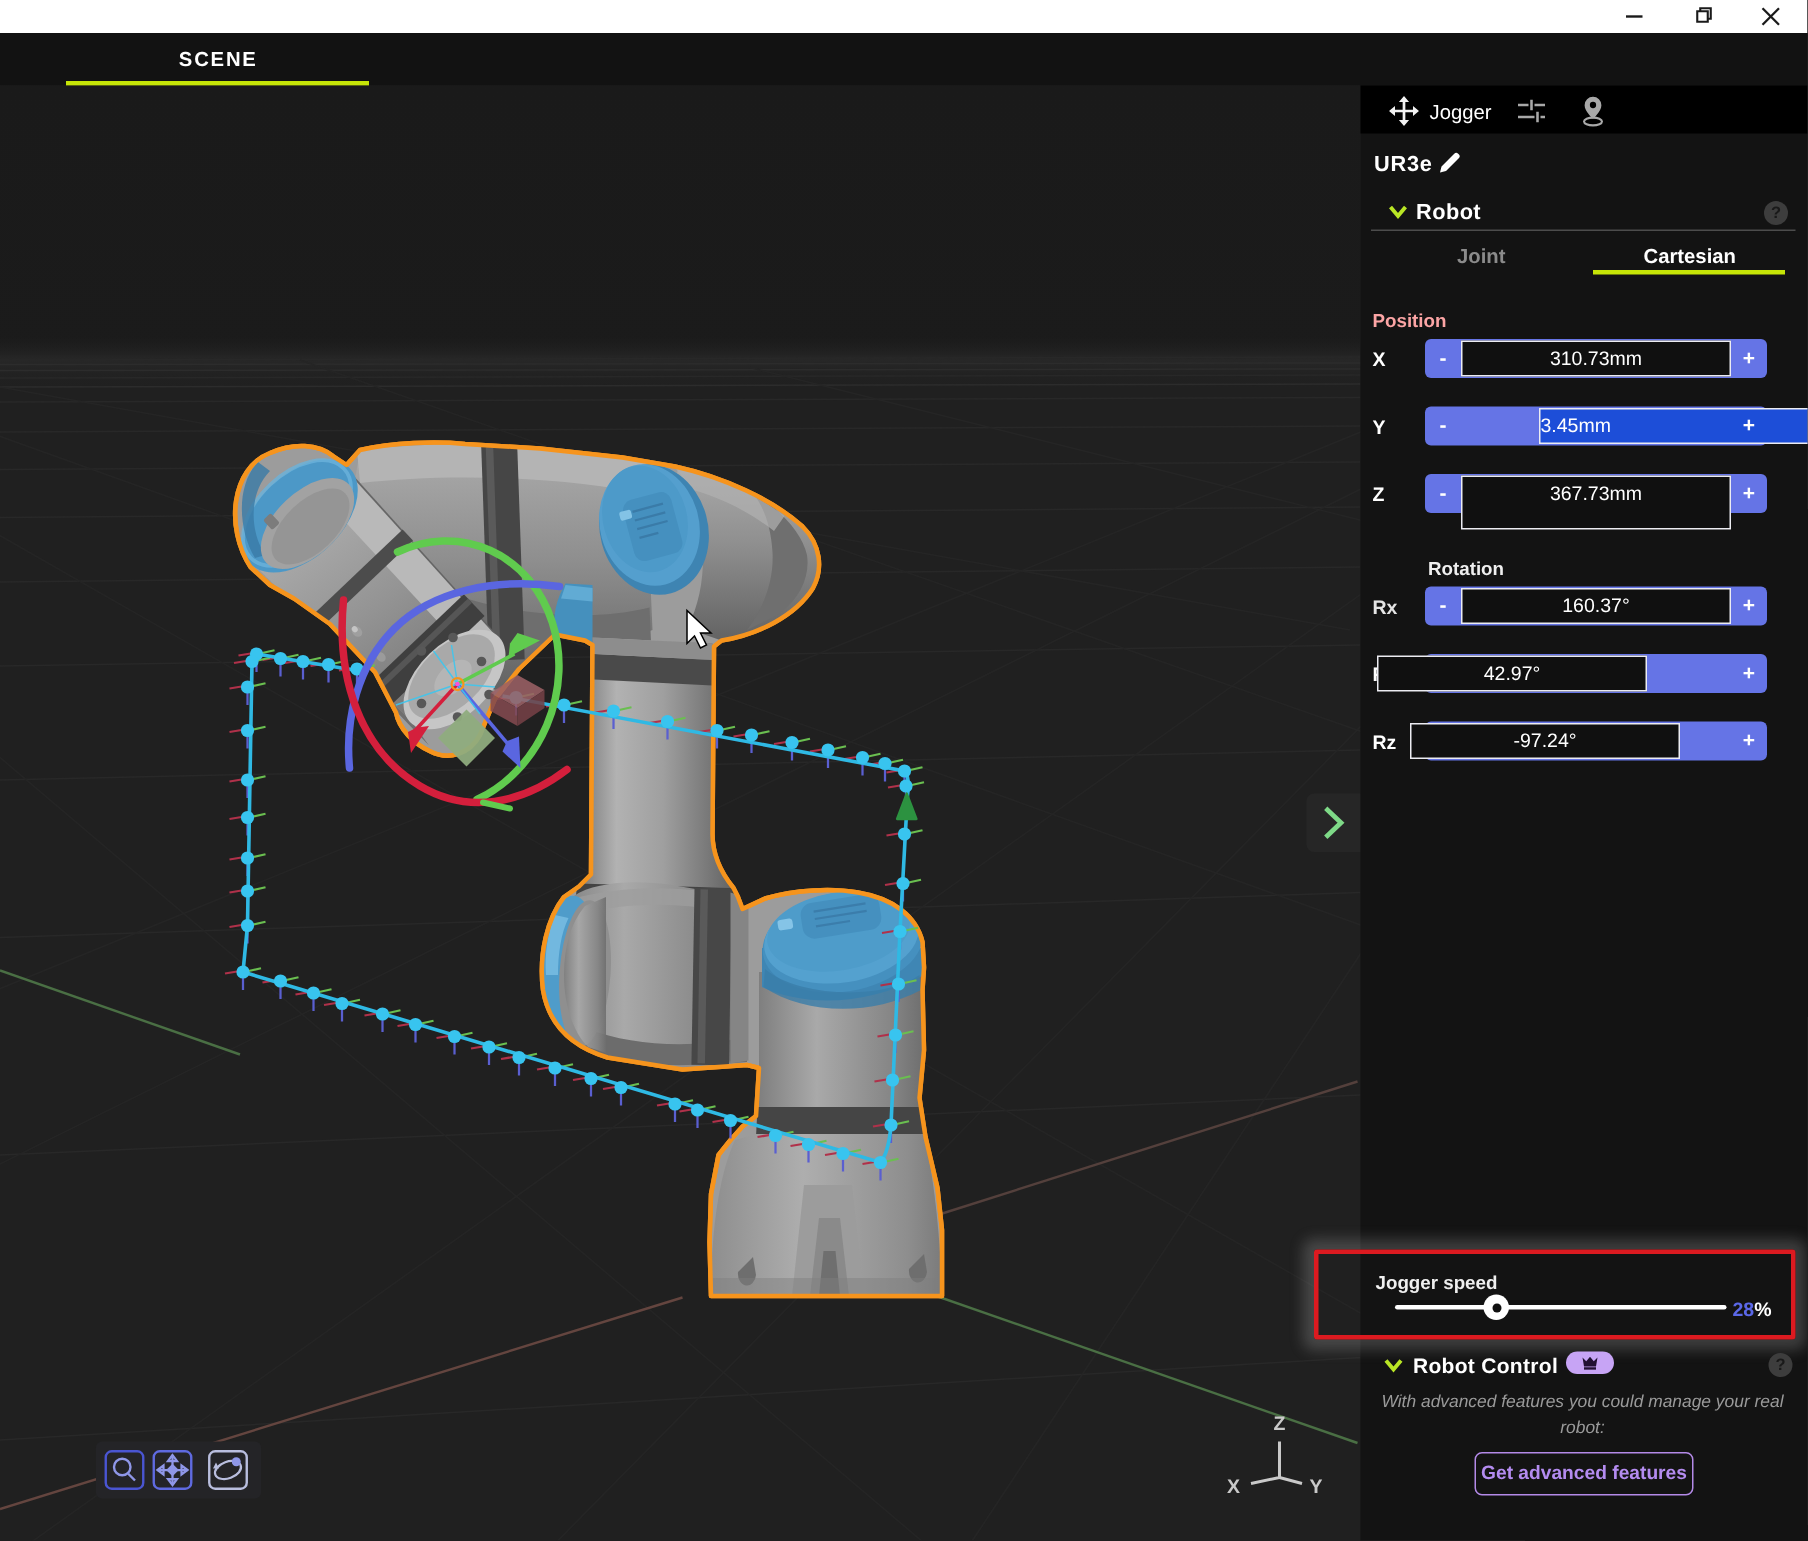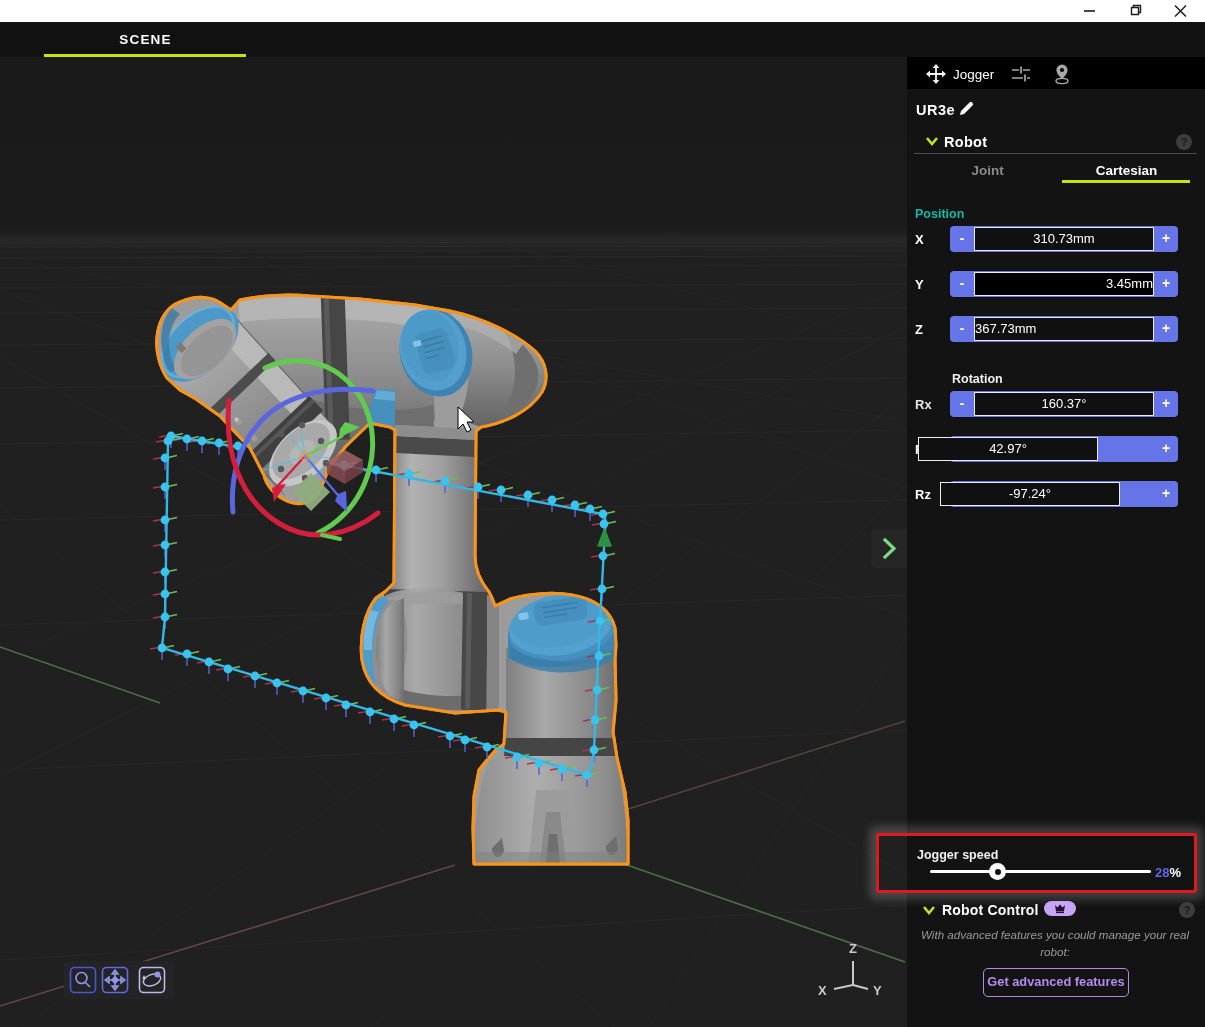--- a/index.html
+++ b/index.html
@@ -587,36 +587,36 @@
   <path d="M2 3 L7 9 L12 3" fill="none" stroke="#b9e625" stroke-width="2.6"></path>
 </svg>
 <div class="abs" style="left:944px;top:134px;color:#fff;font-size:14.5px;font-weight:bold;letter-spacing:0.3px;">Robot</div>
 <div class="abs" style="left:1176px;top:134px;width:16px;height:16px;border-radius:50%;background:#3d3d3d;color:#191919;font-weight:bold;font-size:11px;text-align:center;line-height:16px;">?</div>
 <div class="abs" style="left:914px;top:153px;width:283px;height:1px;background:#4c4c4c;"></div>
 
 <div class="abs" style="left:923px;top:163px;width:129px;text-align:center;color:#8b8b8b;font-size:13.5px;font-weight:bold;">Joint</div>
 <div class="abs" style="left:1062px;top:163px;width:129px;text-align:center;color:#fff;font-size:13.5px;font-weight:bold;">Cartesian</div>
 <div class="abs" style="left:1062px;top:180px;width:128px;height:3px;background:#c6e507;"></div>
 
-<div class="abs" style="left:915px;top:207px;color:#14b8a6;font-size:12.5px;font-weight:bold;">Position</div>
+<div class="abs" style="left:915px;top:207px;color:#fca5a5;font-size:12.5px;font-weight:bold;">Position</div>
 
 <div class="abs" style="left:915px;top:232px;color:#fff;font-size:13px;font-weight:bold;">X</div>
 <div class="abs" style="left:950px;top:226px;width:228px;height:26px;background:#6574e6;border-radius:4px;"></div>
 <div class="abs" style="left:950px;top:226px;width:24px;height:26px;color:#fff;text-align:center;line-height:25px;font-weight:bold;font-size:14px;">-</div>
 <div class="abs" style="left:974px;top:227px;width:180px;height:24px;background:#101010;border:1px solid #ececf2;box-sizing:border-box;color:#fff;font-size:13px;text-align:center;line-height:21px;">310.73mm</div>
 <div class="abs" style="left:1154px;top:226px;width:24px;height:26px;color:#fff;text-align:center;line-height:25px;font-weight:bold;font-size:14px;">+</div>
 <div class="abs" style="left:915px;top:277px;color:#fff;font-size:13px;font-weight:bold;">Y</div>
 <div class="abs" style="left:950px;top:271px;width:228px;height:26px;background:#6574e6;border-radius:4px;"></div>
 <div class="abs" style="left:950px;top:271px;width:24px;height:26px;color:#fff;text-align:center;line-height:25px;font-weight:bold;font-size:14px;">-</div>
-<div class="abs" style="left:974px;top:272px;width:180px;height:24px;background:#000000;border:1px solid #ececf2;box-sizing:border-box;color:#fff;font-size:13px;text-align:right;line-height:21px;">3.45mm</div>
+<div class="abs" style="left:1026px;top:272px;width:180px;height:24px;background:#1d4ed8;border:1px solid #ececf2;box-sizing:border-box;color:#fff;font-size:13px;text-align:left;line-height:21px;">3.45mm</div>
 <div class="abs" style="left:1154px;top:271px;width:24px;height:26px;color:#fff;text-align:center;line-height:25px;font-weight:bold;font-size:14px;">+</div>
 <div class="abs" style="left:915px;top:322px;color:#fff;font-size:13px;font-weight:bold;">Z</div>
 <div class="abs" style="left:950px;top:316px;width:228px;height:26px;background:#6574e6;border-radius:4px;"></div>
 <div class="abs" style="left:950px;top:316px;width:24px;height:26px;color:#fff;text-align:center;line-height:25px;font-weight:bold;font-size:14px;">-</div>
-<div class="abs" style="left:974px;top:317px;width:180px;height:24px;background:#101010;border:1px solid #ececf2;box-sizing:border-box;color:#fff;font-size:13px;line-height:21px;">367.73mm</div>
+<div class="abs" style="left:974px;top:317px;width:180px;height:36px;background:#101010;border:1px solid #ececf2;box-sizing:border-box;color:#fff;font-size:13px;text-align:center;line-height:21px;">367.73mm</div>
 <div class="abs" style="left:1154px;top:316px;width:24px;height:26px;color:#fff;text-align:center;line-height:25px;font-weight:bold;font-size:14px;">+</div>
 <div class="abs" style="left:915px;top:397px;color:#e5e5e5;font-size:13px;font-weight:bold;">Rx</div>
 <div class="abs" style="left:950px;top:391px;width:228px;height:26px;background:#6574e6;border-radius:4px;"></div>
 <div class="abs" style="left:950px;top:391px;width:24px;height:26px;color:#fff;text-align:center;line-height:25px;font-weight:bold;font-size:14px;">-</div>
 <div class="abs" style="left:974px;top:392px;width:180px;height:24px;background:#101010;border:1px solid #ececf2;box-sizing:border-box;color:#fff;font-size:13px;text-align:center;line-height:21px;">160.37°</div>
 <div class="abs" style="left:1154px;top:391px;width:24px;height:26px;color:#fff;text-align:center;line-height:25px;font-weight:bold;font-size:14px;">+</div>
 <div class="abs" style="left:915px;top:442px;color:#fff;font-size:13px;font-weight:bold;">Ry</div>
 <div class="abs" style="left:950px;top:436px;width:228px;height:26px;background:#6574e6;border-radius:4px;"></div>
 <div class="abs" style="left:950px;top:436px;width:24px;height:26px;color:#fff;text-align:center;line-height:25px;font-weight:bold;font-size:14px;">-</div>
 <div class="abs" style="left:918px;top:437px;width:180px;height:24px;background:#101010;border:1px solid #ececf2;box-sizing:border-box;color:#fff;font-size:13px;text-align:center;line-height:21px;">42.97°</div>

